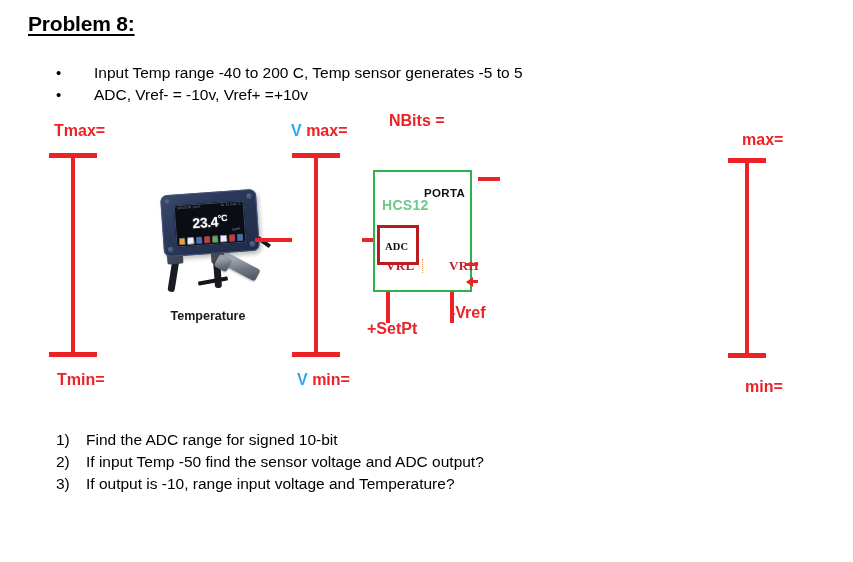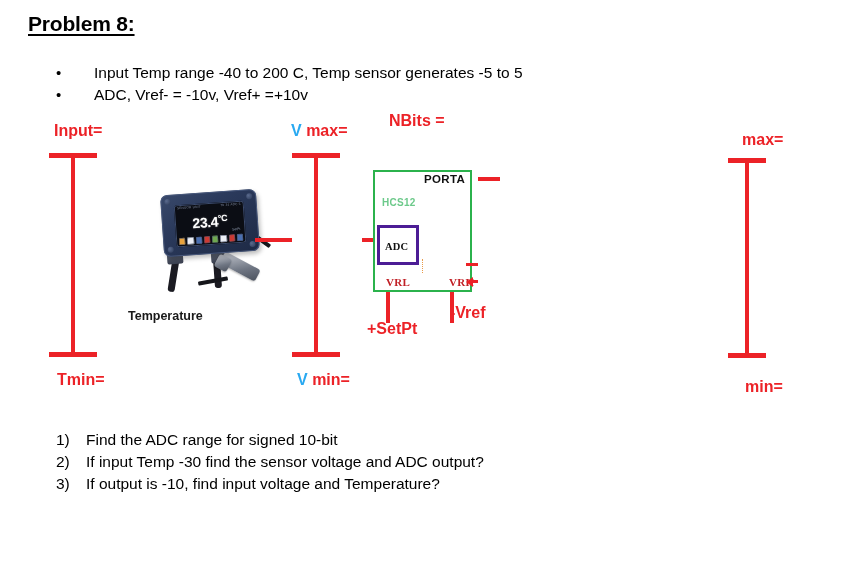--- a/index.html
+++ b/index.html
@@ -178,76 +178,76 @@
     box-shadow: 0 1px 2px rgba(0,0,0,.3);
   }
   .probe-tip {
     position: absolute;
     background: #15161b;
     border-radius: 1px;
   }
 
   .sensor-caption {
     position: absolute;
-    text-align: left;
+    text-align: center;
     font-size: 12.5px;
     font-weight: bold;
     color: #1a1a1a;
     line-height: 17px;
     white-space: nowrap;
   }
 
   
   .hcs12-box {
     position: absolute;
     left: 373px;
     top: 170px;
     width: 99px;
     height: 122px;
     border: 2.5px solid #2bb24c;
     background: #ffffff;
     box-sizing: border-box;
   }
   .porta-label {
     position: absolute;
-    right: 5px; top: 1px;
+    right: 5px; top: 15px;
     font-size: 11.5px;
     font-weight: bold;
     color: #101010;
     letter-spacing: .3px;
   }
   .hcs12-label {
     position: absolute;
     left: 7px; top: 25px;
-    font-size: 10px;
+    font-size: 14px;
     font-weight: bold;
     color: #6cc98a;
     letter-spacing: .3px;
   }
   .adc-box {
     position: absolute;
     left: 2px; top: 53px;
     width: 42px; height: 40px;
-    border: 3px solid #4c1d95;
+    border: 3px solid #b91c1c;
     background: #ffffff;
     box-sizing: border-box;
   }
   .adc-text {
     position: absolute;
     left: 5px; top: 13px;
     font-size: 10.5px;
     font-weight: bold;
     color: #101010;
     font-family: "Liberation Serif", serif;
     letter-spacing: .2px;
   }
   .vrl-label, .vrh-label {
     position: absolute;
-    bottom: 2px;
-    font-size: 11px;
+    bottom: 16px;
+    font-size: 13px;
     font-weight: bold;
     color: #c12026;
     font-family: "Liberation Serif", serif;
     letter-spacing: .3px;
   }
   .vrl-label { left: 11px; }
   .vrh-label { left: 74px; }
   .dotted-col {
     position: absolute;
     left: 47px; top: 87px;
@@ -299,21 +299,21 @@
     <div class="bullet-row">
       <span class="bullet-dot">•</span>
       <span class="bullet-text">Input Temp range -40 to 200 C, Temp sensor generates -5 to 5</span>
     </div>
     <div class="bullet-row">
       <span class="bullet-dot">•</span>
       <span class="bullet-text">ADC, Vref- = -10v, Vref+ =+10v</span>
     </div>
   </div>
 
-  <div class="lbl" style="left:54px; top:122px;">Input=</div>
+  <div class="lbl" style="left:54px; top:122px;">Tmax=</div>
   <div class="ibar" style="left:49px; top:153px; width:48px; height:204px;">
     <div class="cap top"></div>
     <div class="stem"></div>
     <div class="cap bot"></div>
   </div>
   <div class="lbl" style="left:57px; top:371px;text-align:center;">Tmin=</div>
 
   <div class="sensor-wrap">
 
     <div class="sensor-cable" style="left:12px; top:72px; width:7px; height:34px; transform:rotate(9deg);"></div>
@@ -403,21 +403,21 @@
   </div>
   <div class="lbl" style="left:745px; top:378px;">min=</div>
 
   <div class="questions">
     <div class="q-row">
       <span class="q-num">1)</span>
       <span class="q-text">Find the ADC range for signed 10-bit</span>
     </div>
     <div class="q-row">
       <span class="q-num">2)</span>
-      <span class="q-text">If input Temp -30 find the sensor voltage and ADC output?</span>
+      <span class="q-text">If input Temp -50 find the sensor voltage and ADC output?</span>
     </div>
     <div class="q-row">
       <span class="q-num">3)</span>
-      <span class="q-text">If output is -10, find input voltage and Temperature?</span>
+      <span class="q-text">If output is -10, range input voltage and Temperature?</span>
     </div>
   </div>
 
 </div>
 
 </body></html>

